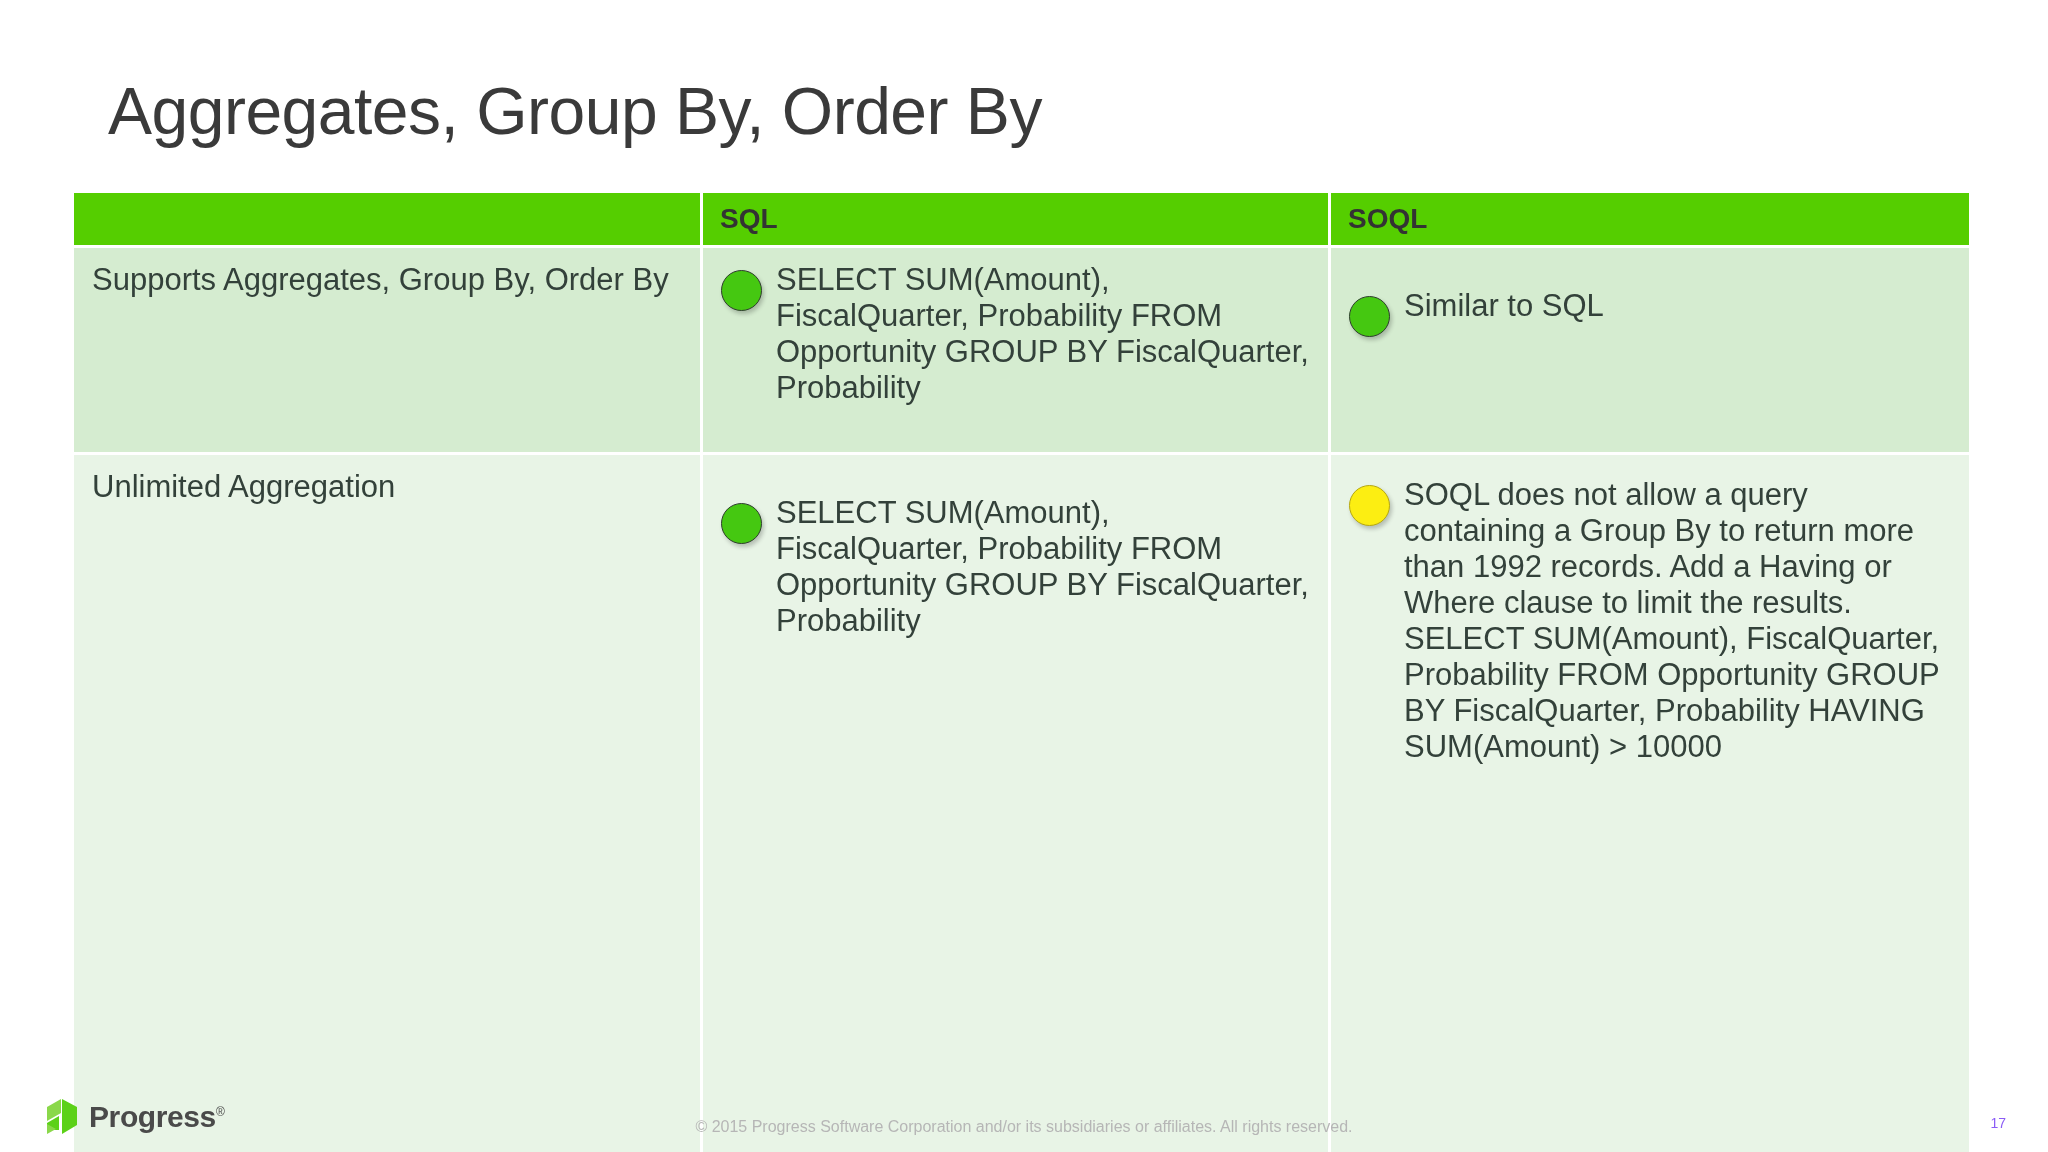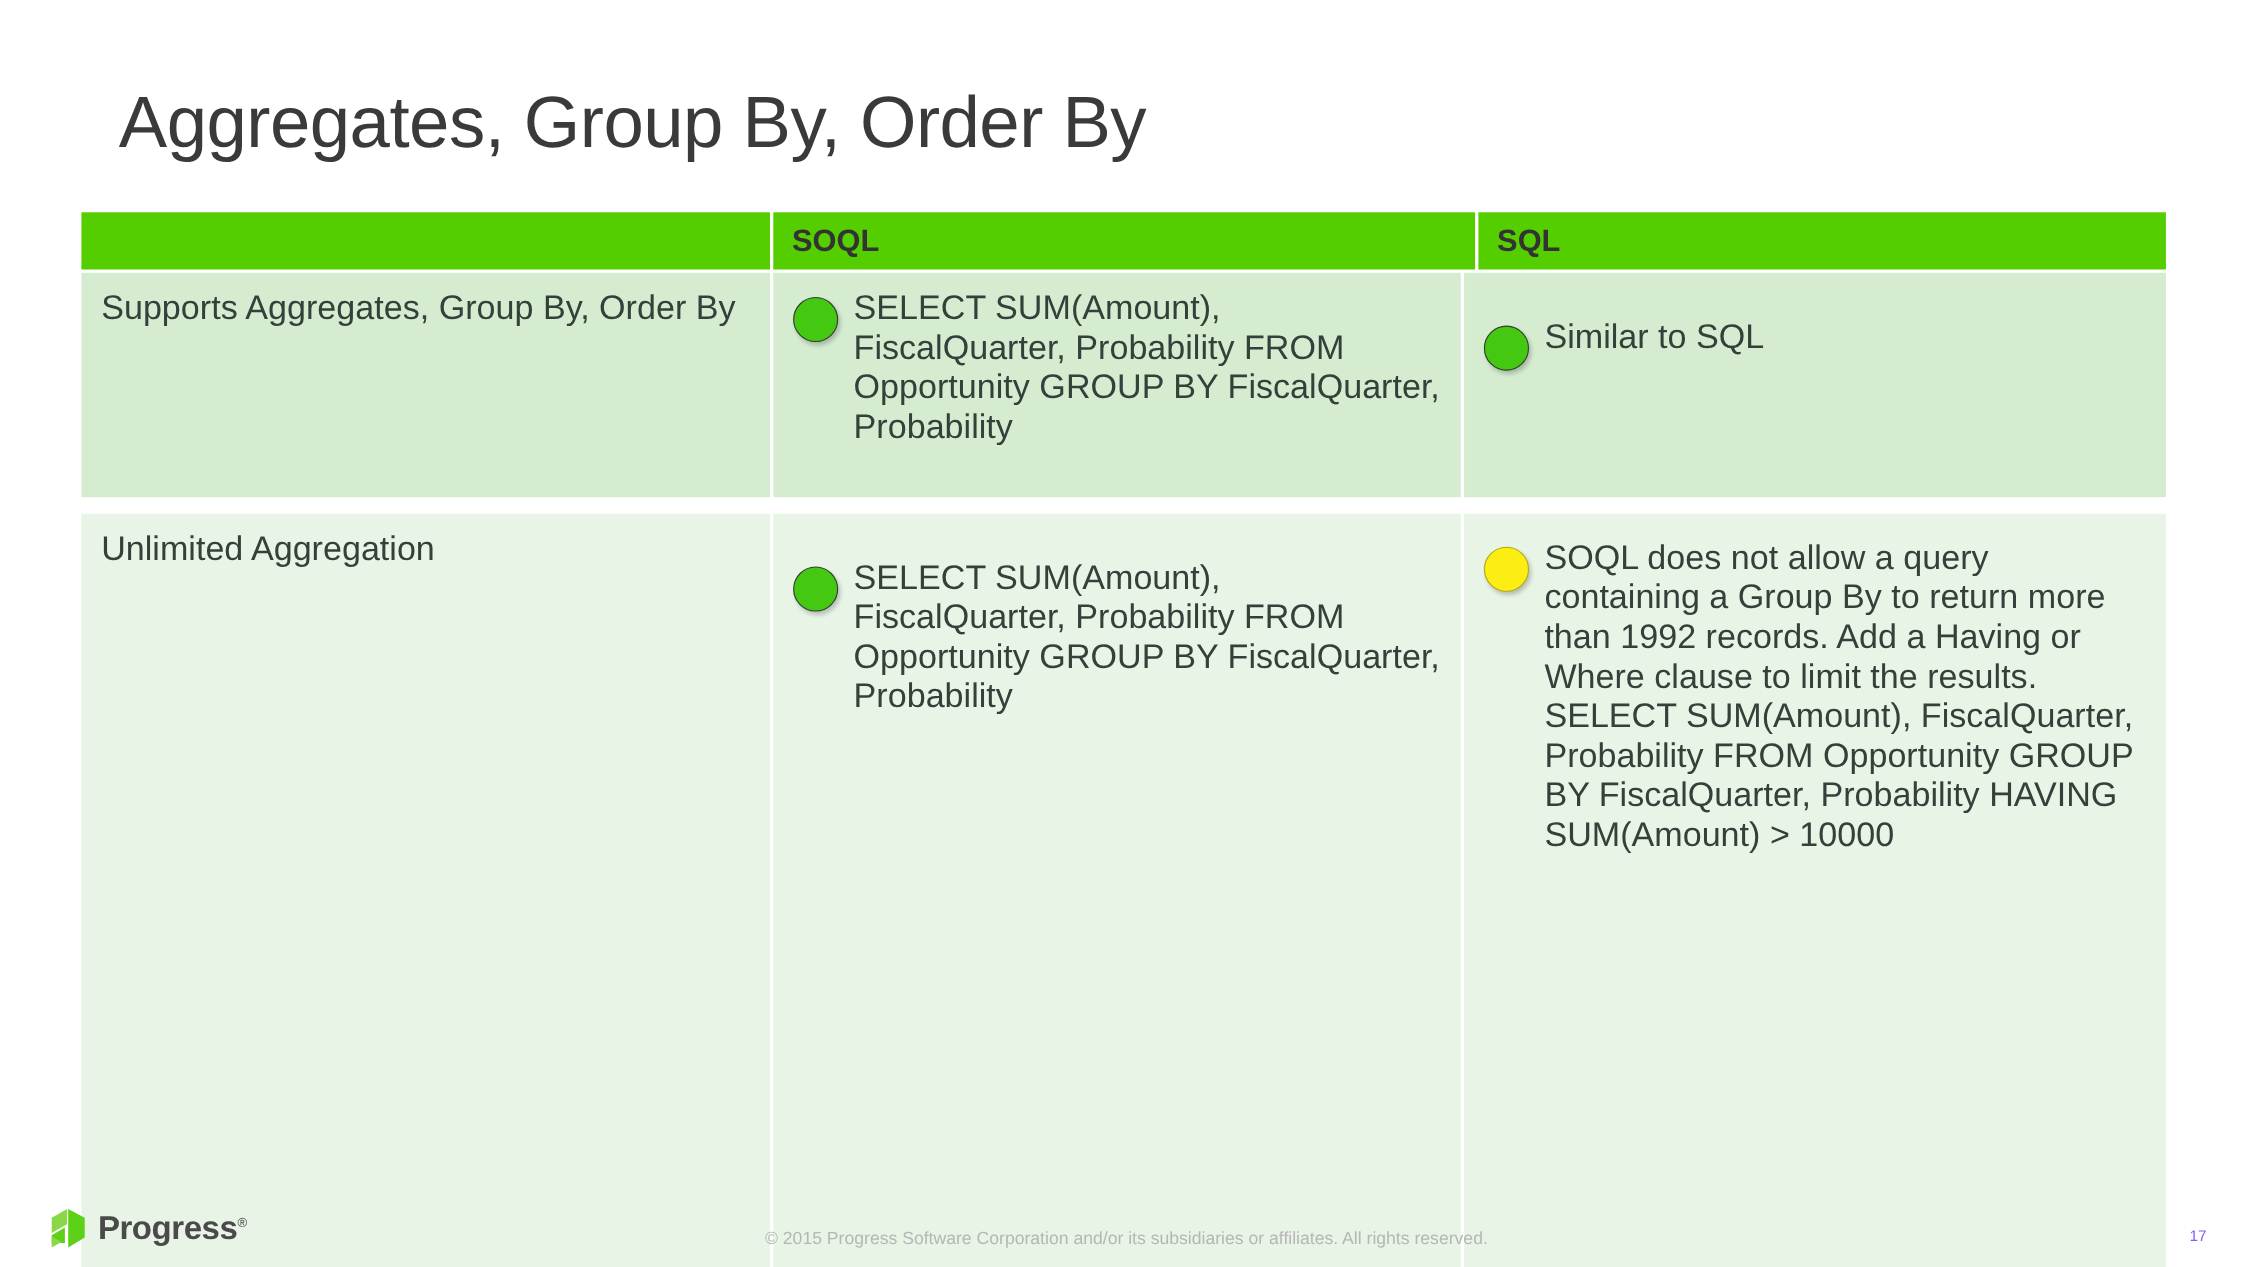--- a/index.html
+++ b/index.html
@@ -55,21 +55,21 @@
     color: #333333;
   }
   .thead .th:last-child { margin-right: 0; }
 
   .col-feature { width: 626px; flex: 0 0 626px; }
   .col-sql     { width: 625px; flex: 0 0 625px; }
   .col-soql    { width: 638px; flex: 0 0 638px; }
 
   .trow {
     display: flex;
-    margin-bottom: 15px;
+    margin-bottom: 3px;
   }
   .trow:last-child { margin-bottom: 0; }
 
   .td {
     box-sizing: border-box;
     margin-right: 3px;
     padding: 16px 18px 18px 18px;
     font-size: 31px;
     line-height: 1.16;
     color: #33413a;
@@ -162,22 +162,22 @@
 </style>
 </head>
 <body>
 
 <div class="slide-title">Aggregates, Group By, Order By</div>
 
 <div class="table">
 
   <div class="thead">
     <div class="th col-feature"></div>
+    <div class="th col-sql">SQL</div>
     <div class="th col-soql">SOQL</div>
-    <div class="th col-sql">SQL</div>
   </div>
 
   <div class="trow row-a">
     <div class="td col-feature td-feature">Supports Aggregates, Group By, Order By</div>
 
     <div class="td col-sql cell-pad-1">
       <div class="bullet-line">
         <span class="bullet bullet-green"></span>
         <span class="bullet-text">SELECT SUM(Amount), FiscalQuarter, Probability FROM Opportunity GROUP BY FiscalQuarter, Probability</span>
       </div>

